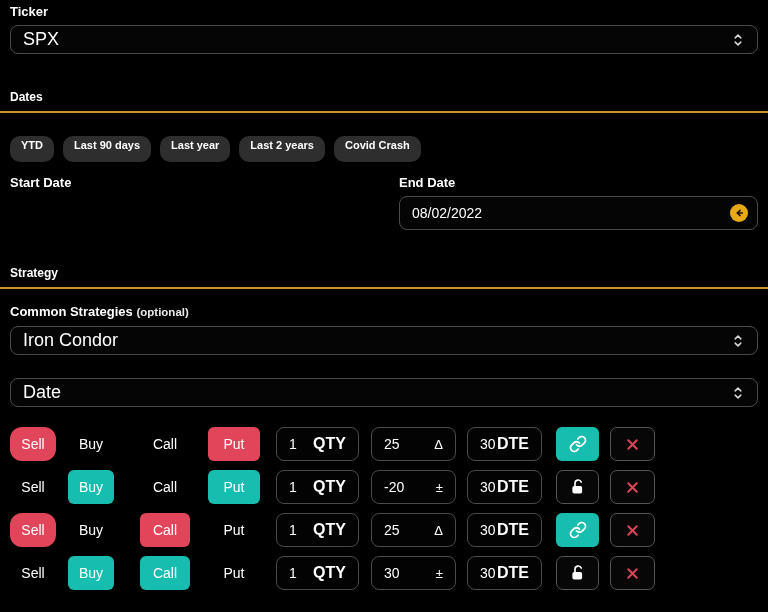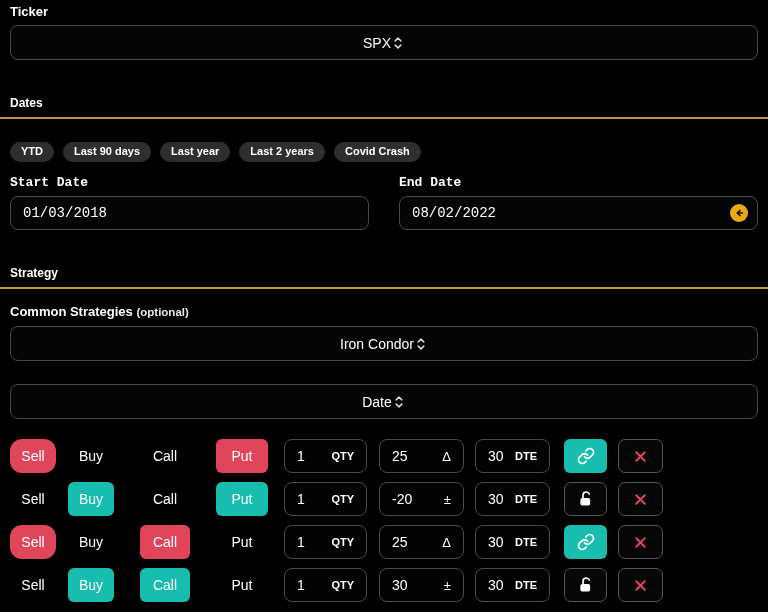--- a/index.html
+++ b/index.html
@@ -8,47 +8,47 @@
     width: 768px; height: 612px; overflow: hidden;
     font-family: "Liberation Sans", sans-serif;
     color: #fff;
     padding: 4px 10px 0 10px;
     position: relative;
   }
   .field-label { font-size: 13px; font-weight: bold; color: #fff; margin-bottom: 6px; }
   .optional { font-size: 11.5px; font-weight: bold; color: #e8e8e8; }
 
   .selectbox {
-    height: 35px; width: 100%;
+    height: 29px; width: 100%;
     background: #050505;
     border: 1px solid #4a4a4a;
     border-radius: 8px;
-    display: flex; align-items: center; justify-content: center;
+    display: flex; align-items: center; justify-content: space-between;
     padding: 0 12px;
-    font-size: 14px; color: #fff;
+    font-size: 18px; color: #fff;
     cursor: pointer;
   }
   .selectbox .chev { display: flex; align-items: center; }
 
   .section-title { font-size: 12px; font-weight: bold; margin-top: 36px; }
   .gold-rule {
     border: none; border-top: 2px solid #c9982a;
     margin: 7px -10px 0 -10px;
   }
 
   .pills { display: flex; gap: 9px; margin-top: 23px; }
   .pill {
     background: #2e2e2e; color: #fff;
     font-size: 11px; font-weight: bold;
-    height: 20px; line-height: 19px;
+    height: 26px; line-height: 19px;
     padding: 0 11px; border-radius: 10px;
     cursor: pointer; white-space: nowrap;
   }
 
-  .dates-row { display: flex; gap: 30px; margin-top: 13px; font-family: Liberation Mono, monospace; }
+  .dates-row { display: flex; gap: 30px; margin-top: 13px; }
   .dates-col { flex: 1; }
   .textinput {
     height: 34px; width: 100%;
     background: #050505;
     border: 1px solid #4a4a4a;
     border-radius: 8px;
     display: flex; align-items: center;
     padding: 0 12px;
     font-size: 14px; color: #fff;
     position: relative;
@@ -68,32 +68,32 @@
   .leg-row { display: flex; align-items: center; height: 34px; margin-bottom: 9px; }
   .tbtn {
     height: 34px; display: flex; align-items: center; justify-content: center;
     font-size: 14px; color: #fff; cursor: pointer;
     border-radius: 6px; background: transparent;
     border: none; font-family: inherit;
   }
   .tbtn.w-sell { width: 46px; border-radius: 12px; }
   .tbtn.w-buy  { width: 46px; margin-left: 12px; }
   .tbtn.w-call { width: 50px; margin-left: 26px; }
-  .tbtn.w-put  { width: 52px; margin-left: 26px; }
+  .tbtn.w-put  { width: 52px; margin-left: 18px; }
   .tbtn.active-red  { background: #e0455a; }
   .tbtn.active-teal { background: #17bdae; }
 
   .stepper {
     height: 34px; border: 1px solid #4a4a4a; border-radius: 8px;
     background: #030303;
     display: flex; align-items: center; justify-content: space-between;
     padding: 0 12px;
   }
   .stepper .val { font-size: 14px; color: #fff; }
-  .stepper .unit { font-size: 11px; font-weight: bold; color: #fff; }
+  .stepper .unit { font-size: 16px; font-weight: bold; color: #fff; }
   .stepper .unit.sym { font-size: 13px; font-weight: normal; }
   .st-qty { width: 83px; margin-left: 16px; }
   .st-val { width: 85px; margin-left: 12px; align-items: center; }
   .st-dte { width: 75px; margin-left: 11px; }
 
   .iconbtn {
     height: 34px; display: flex; align-items: center; justify-content: center;
     cursor: pointer; border: none; background: transparent; border-radius: 7px;
   }
   .link-btn { width: 43px; margin-left: 14px; background: #17bdae; border-radius: 6px; }
@@ -121,23 +121,20 @@
   <span class="pill">YTD</span>
   <span class="pill">Last 90 days</span>
   <span class="pill">Last year</span>
   <span class="pill">Last 2 years</span>
   <span class="pill">Covid Crash</span>
 </div>
 
 <div class="dates-row">
   <div class="dates-col">
     <div class="field-label">Start Date</div>
-    <div class="textinput">
-      <span>01/03/2018</span>
-    </div>
   </div>
   <div class="dates-col">
     <div class="field-label">End Date</div>
     <div class="textinput">
       <span>08/02/2022</span>
       <span class="reset-circle">
         <svg width="12" height="12" viewBox="0 0 16 16">
             <path d="M9.5 4.5 5.5 8l4 3.5M5.5 8h7" stroke="#1a1200" stroke-width="2" fill="none" stroke-linecap="round" stroke-linejoin="round"></path>
           </svg>
       </span>

